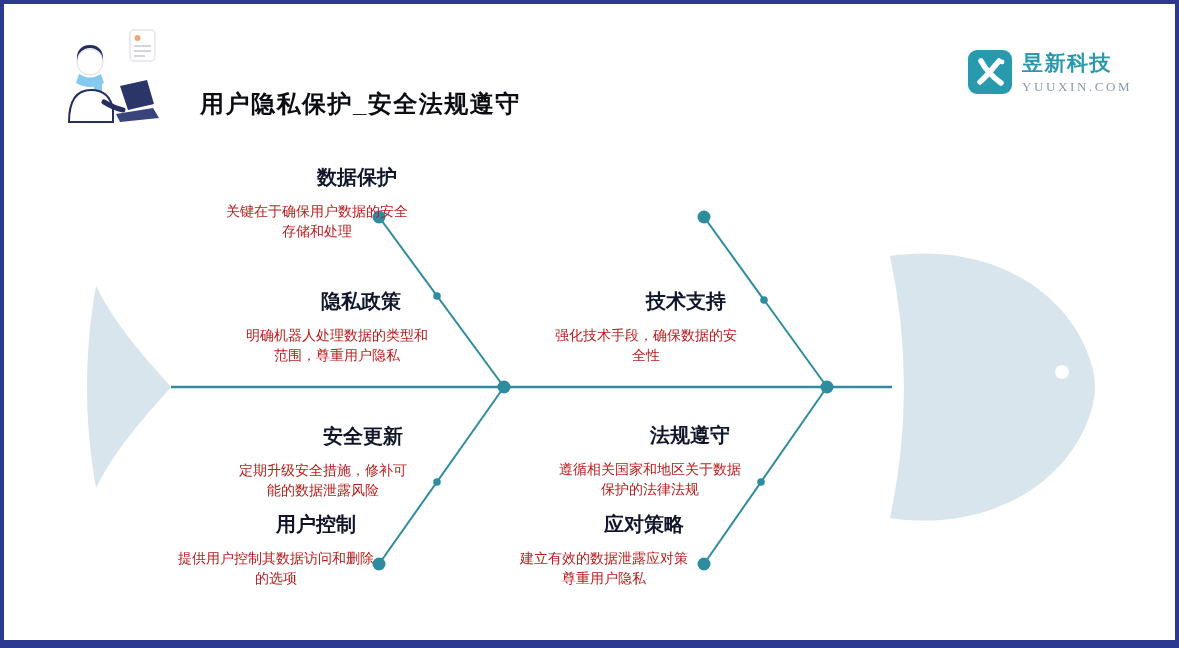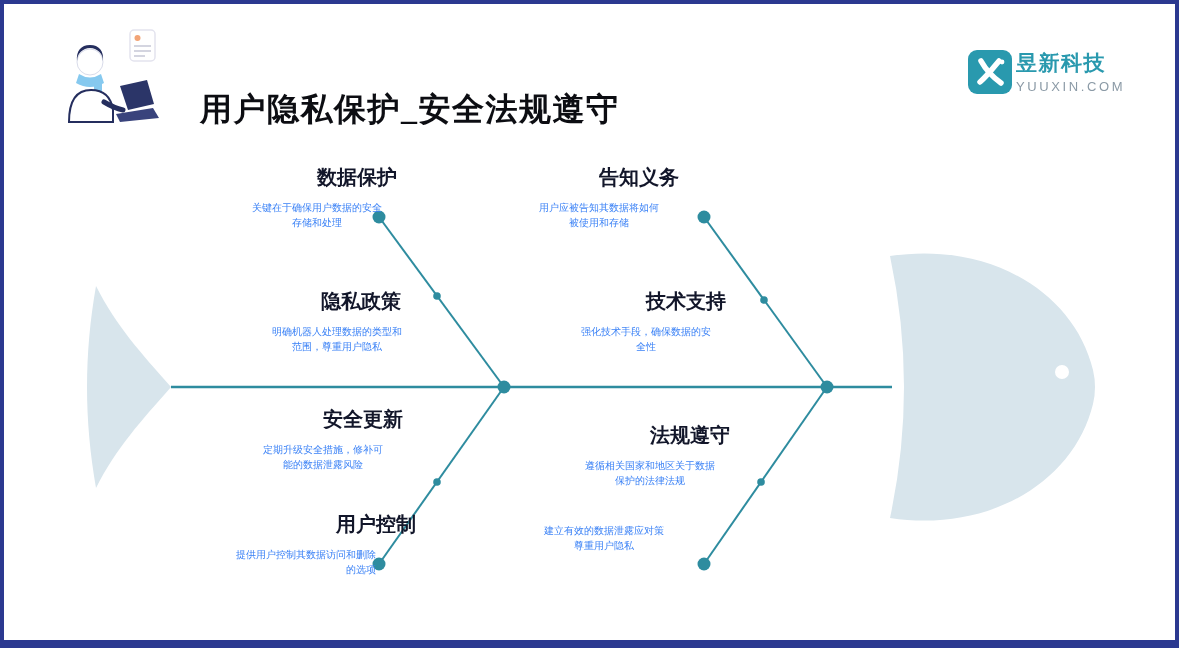--- a/index.html
+++ b/index.html
@@ -5,40 +5,40 @@
   html,body{margin:0;padding:0;background:#ffffff;}
   .canvas{
     position:relative;width:1179px;height:648px;box-sizing:border-box;
     background:#ffffff;border:4px solid #2b3990;border-bottom-width:8px;
     overflow:hidden;font-family:"Liberation Sans","DejaVu Sans",sans-serif;
   }
   .skeleton{position:absolute;left:0;top:0;pointer-events:none;}
   .illustration{position:absolute;left:48px;top:24px;width:132px;height:112px;}
   .page-title{
     position:absolute;left:196px;top:84px;margin:0;
-    font-size:32px;font-weight:800;letter-spacing:1.5px;color:#0c0d12;white-space:nowrap;font-family:Liberation Serif, serif;
+    font-size:24px;font-weight:800;letter-spacing:1.5px;color:#0c0d12;white-space:nowrap;
   }
-  .logo{position:absolute;left:964px;top:46px;display:flex;align-items:flex-start;gap:4px;}
+  .logo{position:absolute;left:964px;top:46px;display:flex;align-items:flex-start;gap:10px;font-family:Liberation Serif, serif;}
   .logo-mark{display:block;width:44px;height:44px;}
   .logo-name{font-size:21px;font-weight:600;color:#2999ae;letter-spacing:1.5px;line-height:26px;white-space:nowrap;}
   .logo-domain{font-size:13px;color:#8b9aa6;letter-spacing:2.6px;margin-top:3px;white-space:nowrap;}
   .branch{position:absolute;text-align:center;}
   .branch-title{
     font-size:20px;line-height:24px;font-weight:700;color:#12162a;
     white-space:nowrap;transform:translateX(40px);
   }
   .b2 .branch-title{transform:translateX(24px);}
-  .branch-desc{margin-top:12px;font-size:10px;line-height:1.45;color:#3b82f6;white-space:pre-line;}
+  .branch-desc{margin-top:12px;font-size:14px;line-height:1.45;color:#b91c1c;white-space:pre-line;}
   .b0{left:184px;top:161px;width:186px;margin-left:36px;}
   .b1{left:509px;top:161px;width:172px;}
   .b2{left:240px;top:285px;width:186px;}
   .b3{left:549px;top:285px;width:186px;}
-  .b4{left:233px;top:403px;width:172px;}
+  .b4{left:233px;top:420px;width:172px;}
   .b5{left:553px;top:403px;width:186px;margin-top:16px;}
-  .b6{left:172px;top:508px;width:200px;text-align:right;}
+  .b6{left:172px;top:508px;width:200px;}
   .b7{left:514px;top:508px;width:172px;}
 </style>
 </head>
 <body>
 
 <div class="canvas">
 
   <svg class="skeleton" width="1179" height="648" viewBox="0 0 1179 648">
     <path d="M 167,383 C 138,350 112,322 92,282 C 80,350 80,416 92,484 C 112,444 138,416 167,383 Z" fill="#D8E5EC"></path>
     <path d="M 886,252 Q 914,383 886,514 C 985,529 1070,478 1089,400 Q 1093,383 1089,366 C 1070,288 985,237 886,252 Z" fill="#D8E5EC"></path>
@@ -100,25 +100,20 @@
       <div class="logo-domain">YUUXIN.COM</div>
     </div>
   </div>
 
   <div class="branch b0">
     <div class="branch-title">数据保护</div>
     <div class="branch-desc">关键在于确保用户数据的安全
 存储和处理</div>
   </div>
 
-  <div class="branch b1">
-    <div class="branch-title">告知义务</div>
-    <div class="branch-desc">用户应被告知其数据将如何
-被使用和存储</div>
-  </div>
 
   <div class="branch b3">
     <div class="branch-title">技术支持</div>
     <div class="branch-desc">强化技术手段，确保数据的安
 全性</div>
   </div>
 
   <div class="branch b2">
     <div class="branch-title">隐私政策</div>
     <div class="branch-desc">明确机器人处理数据的类型和
@@ -137,17 +132,18 @@
 保护的法律法规</div>
   </div>
 
   <div class="branch b6">
     <div class="branch-title">用户控制</div>
     <div class="branch-desc">提供用户控制其数据访问和删除
 的选项</div>
   </div>
 
   <div class="branch b7">
+    <div class="branch-title">应对策略</div>
     <div class="branch-desc">建立有效的数据泄露应对策
 尊重用户隐私</div>
   </div>
 
 </div>
 
 </body></html>

